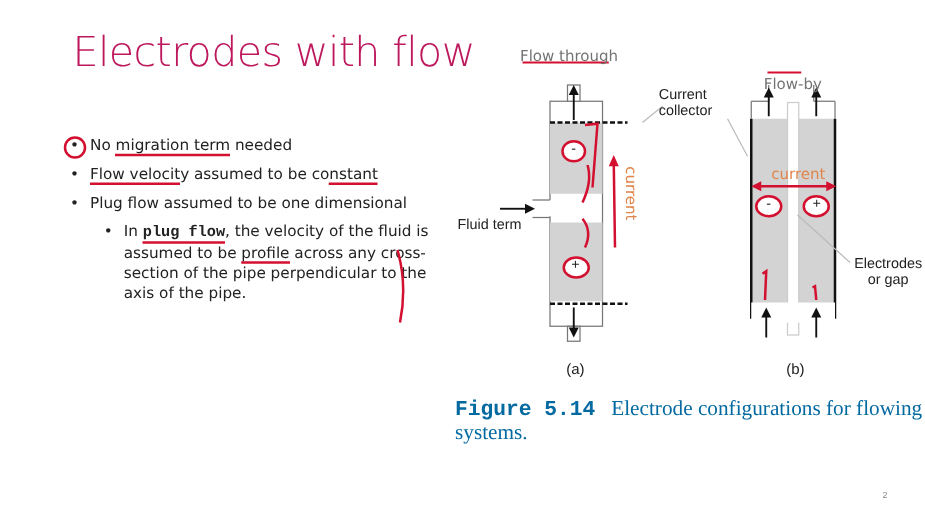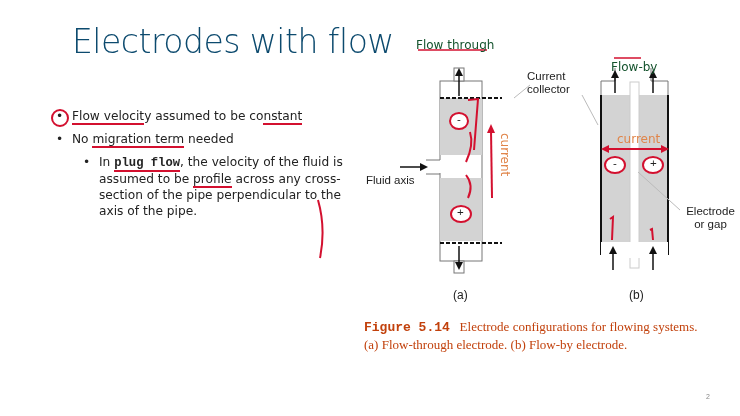--- a/index.html
+++ b/index.html
@@ -1,43 +1,44 @@
 <!DOCTYPE html>
 <html><head>
 <meta charset="utf-8">
 <style>
   html, body { margin:0; padding:0; background:#ffffff; }
   body { width:740px; height:416px; position:relative; overflow:hidden; font-family:"Liberation Sans", sans-serif; }
-  .title { position:absolute; left:72px; top:22px; font-size:33px; color:#0c4a6e; font-family:"DejaVu Sans", sans-serif; font-weight:300; letter-spacing:-0.5px;text-align:right; }
+  .title { position:absolute; left:58px; top:22px; font-size:33px; color:#be185d; font-family:"DejaVu Sans", sans-serif; font-weight:300; letter-spacing:-0.5px;text-align:right; }
   .bullets { position:absolute; left:56px; top:108px; width:290px; font-family:"DejaVu Sans", sans-serif; font-size:12.2px; color:#222; }
   .b1 { position:relative; padding-left:16px; height:23px; line-height:17px; }
   .b1::before { content:"•"; position:absolute; left:0; top:0; }
   .b2 { position:relative; padding-left:16px; margin-left:27px; line-height:16px; margin-bottom:4px; }
   .b2::before { content:"•"; position:absolute; left:0; top:0; }
   .ul-red { border-bottom:2px solid #d3102f; }
   .bold { font-weight:bold;font-family:Liberation Mono, monospace; }
   .ink { position:absolute; border:2px solid #d3102f; }
-  .red-text { position:absolute; color:#14532d; font-family:"DejaVu Sans", sans-serif; font-size:12px; }
+  .red-text { position:absolute; color:#737373; font-family:"DejaVu Sans", sans-serif; font-size:12px; }
   .fig { position:absolute; left:0; top:0; width:740px; height:416px; pointer-events:none; }
   .lab { position:absolute; font-size:11.5px; color:#222; font-family:"Liberation Sans", sans-serif; }
-  .caption { position:absolute; left:364px; top:318px; font-family:"Liberation Serif", serif; font-size:13px; color:#c2410c; line-height:17px; }
+  .caption { position:absolute; left:364px; top:318px; font-family:"Liberation Serif", serif; font-size:17px; color:#0369a1; line-height:17px; }
   .pagenum { position:absolute; left:706px; top:393px; font-size:7px; color:#888; }
 </style>
 </head>
 <body>
 
 <div class="title">Electrodes with flow</div>
 
 <div class="bullets">
   <div class="b1">
+    <span>No </span><span class="ul-red">migration term</span><span> needed</span>
+  </div>
+  <div class="b1">
     <span class="ul-red">Flow velocit</span><span>y assumed to be co</span><span class="ul-red">nstant</span>
   </div>
-  <div class="b1">
-    <span>No </span><span class="ul-red">migration term</span><span> needed</span>
-  </div>
+  <div class="b1">Plug flow assumed to be one dimensional</div>
   <div class="b2">
     <span>In </span><span class="bold ul-red">plug flow</span><span>, the velocity of the fluid is assumed to be </span><span class="ul-red">profile</span><span> across any cross-section of the pipe perpendicular to the axis of the pipe.</span>
   </div>
 </div>
 
 <div class="ink" style="left:51px;top:109px;width:14px;height:14px;border-radius:50%;"></div>
 <svg style="position:absolute;left:312px;top:198px;" width="20" height="64">
     <path d="M6 2 Q14 30 8 60" stroke="#d3102f" stroke-width="2" fill="none"></path>
   </svg>
 
@@ -108,23 +109,22 @@
 <div class="red-text" style="left:611px;top:60px;font-size:12px;">Flow-by</div>
 <div class="red-text" style="left:483px;top:155px;color:#e0854a;transform:rotate(90deg);transform-origin:left top;font-size:12px;left:512px;top:133px;">current</div>
 <div class="red-text" style="left:617px;top:132px;color:#e0854a;font-size:12px;">current</div>
 
 <div class="lab" style="left:457px;top:113px;">-</div>
 <div class="lab" style="left:457px;top:206px;">+</div>
 <div class="lab" style="left:613px;top:157px;">-</div>
 <div class="lab" style="left:650px;top:157px;">+</div>
 
 <div class="lab" style="left:527px;top:70px;width:50px;line-height:13px;">Current collector</div>
-<div class="lab" style="left:366px;top:174px;">Fluid axis</div>
-<div class="lab" style="left:683px;top:205px;width:55px;line-height:13px;text-align:center;">Electrode or gap</div>
+<div class="lab" style="left:366px;top:174px;">Fluid term</div>
+<div class="lab" style="left:683px;top:205px;width:55px;line-height:13px;text-align:center;">Electrodes or gap</div>
 <div class="lab" style="left:453px;top:288px;font-size:12px;">(a)</div>
 <div class="lab" style="left:629px;top:288px;font-size:12px;">(b)</div>
 
 <div class="caption">
   <span class="bold">Figure 5.14</span>&nbsp;&nbsp;&nbsp;<span>Electrode configurations for flowing systems.</span><br>
-  <span>(a) Flow-through electrode. (b) Flow-by electrode.</span>
 </div>
 
 <div class="pagenum">2</div>
 
 </body></html>

